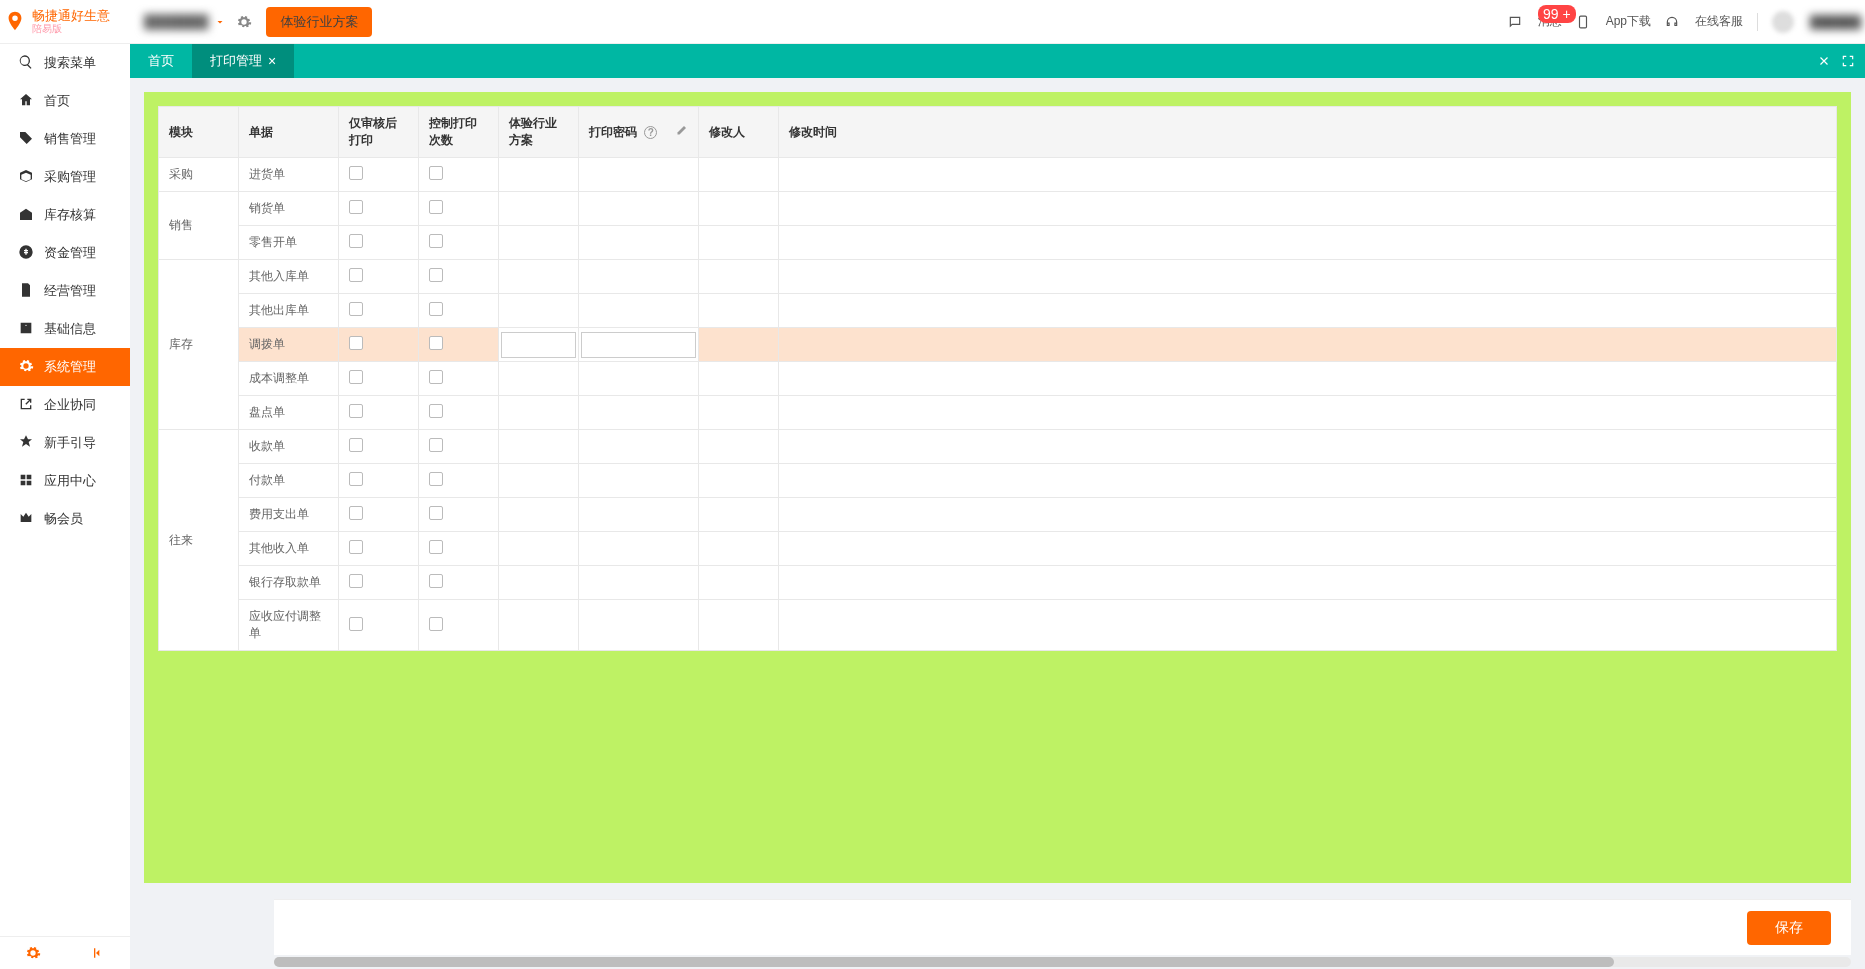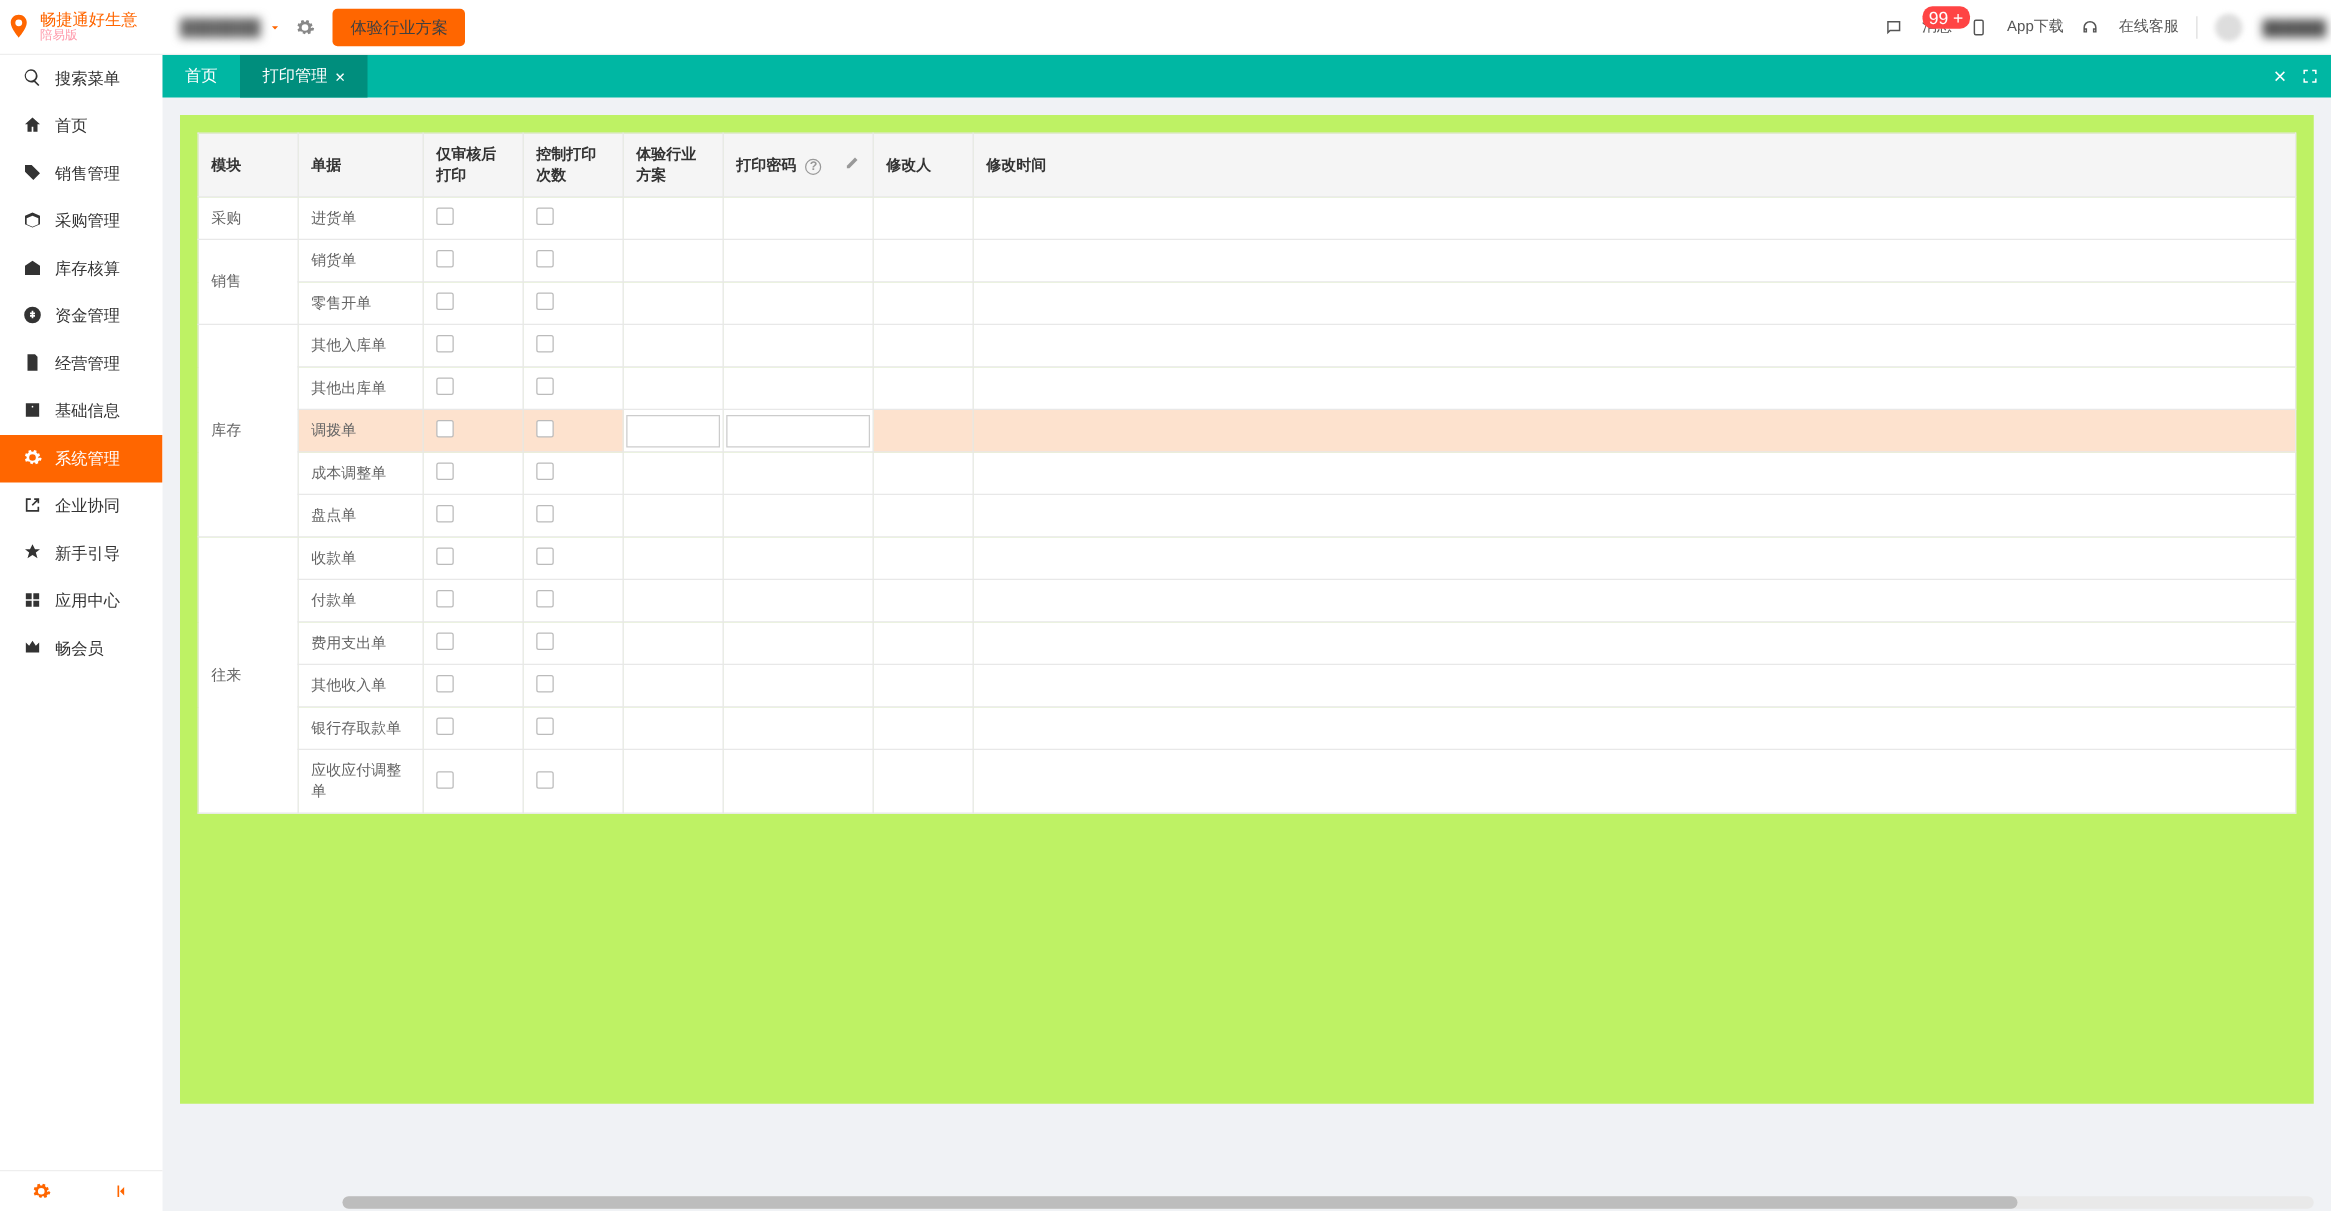--- a/index.html
+++ b/index.html
@@ -418,16 +418,19 @@
             <td><span class="cbx"></span></td>
             <td><span class="cbx"></span></td>
             <td></td>
             <td></td>
             <td></td>
             <td></td>
           </tr>
         </tbody>
     </table>
   </div>
+  <div class="footer">
+    <button class="save-btn">保存</button>
+  </div>
   <div class="scrollbar-h">
     <div class="thumb"></div>
   </div>
 </div>
 
 </body></html>

